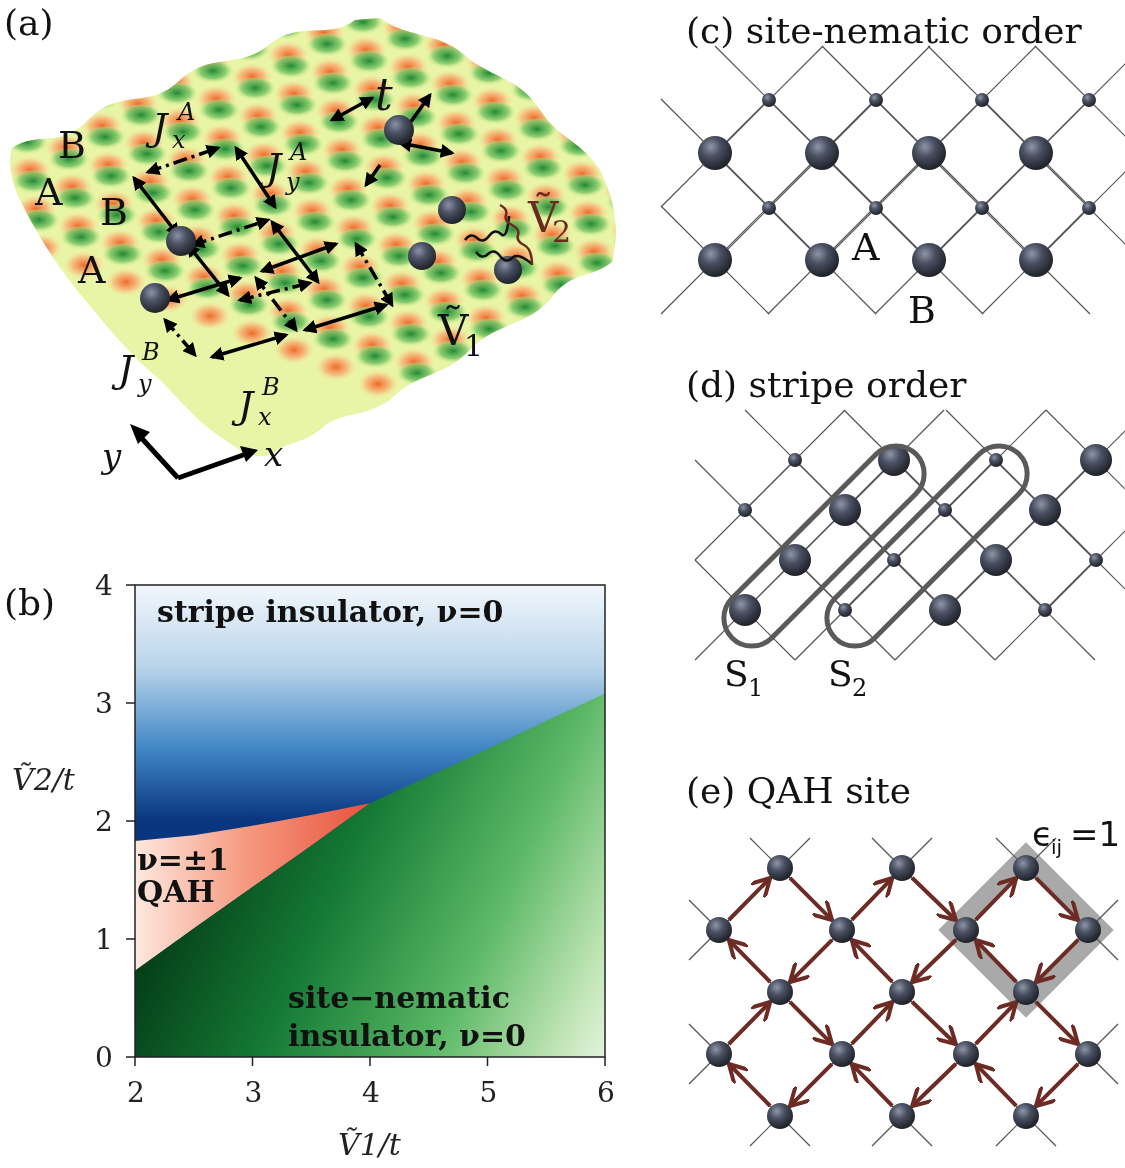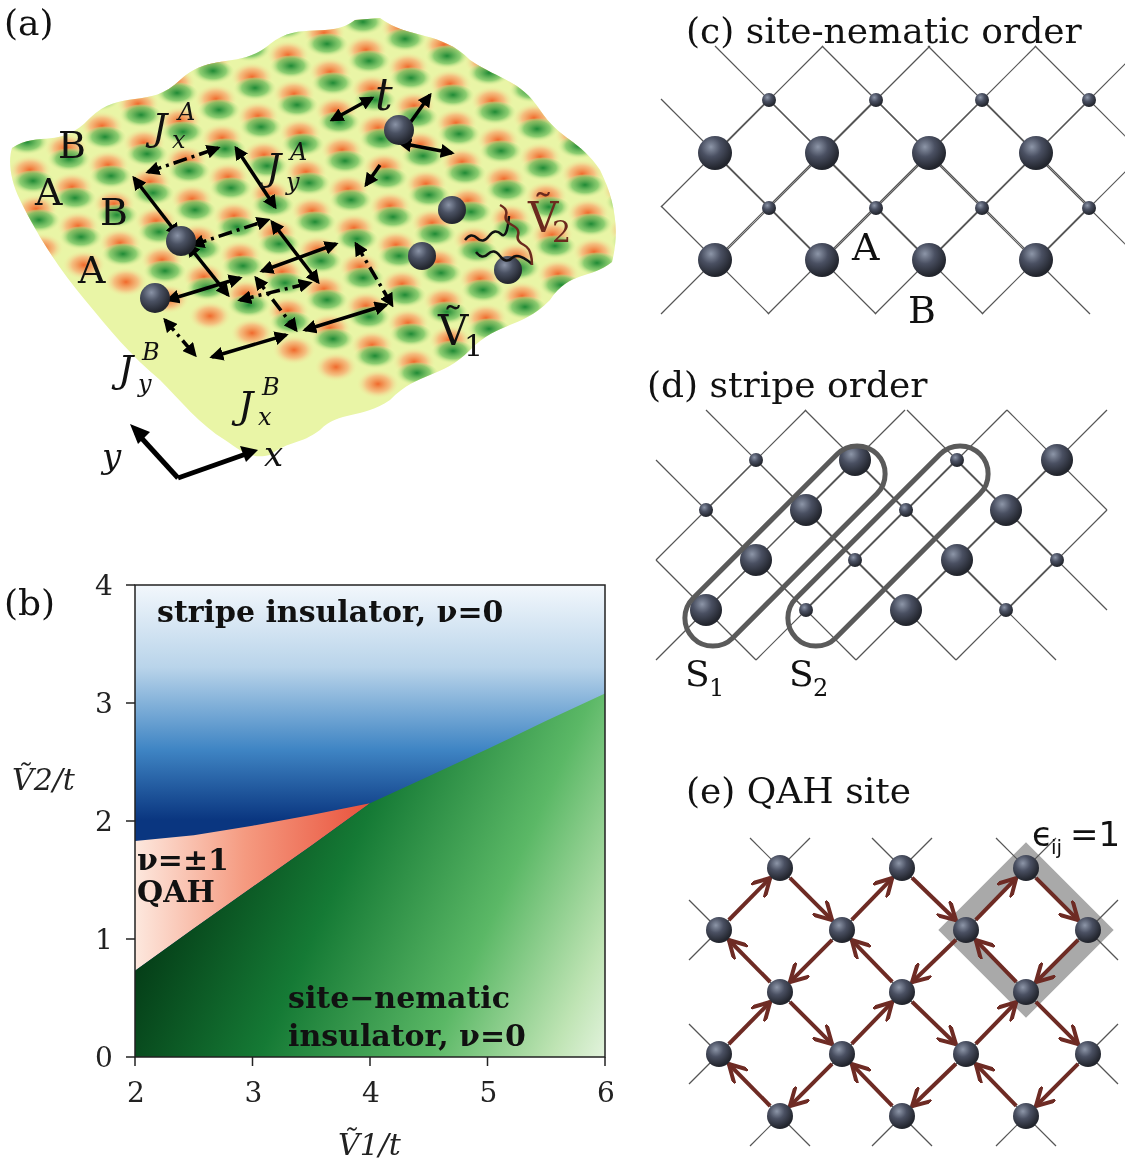--- a/index.html
+++ b/index.html
@@ -572,21 +572,21 @@
   <defs>
         <radialGradient id="sphC" cx="38%" cy="32%" r="65%">
           <stop offset="0%" stop-color="#8d96a8"></stop>
           <stop offset="45%" stop-color="#4a5062"></stop>
           <stop offset="100%" stop-color="#22252d"></stop>
         </radialGradient>
       </defs>
     </svg>
 </div>
 
-<div class="panel" style="left:641px;top:360px;width:445px;height:360px;">
+<div class="panel" style="left:680px;top:360px;width:445px;height:360px;">
   <div class="panel-label" style="left:6px;top:4px;">(d) stripe order</div>
   <svg width="445" height="360" viewBox="0 0 445 360">
     <g id="latticeD">
         <line x1="65" y1="50" x2="165" y2="150" stroke="#555" stroke-width="1.2"></line>
         <line x1="65" y1="150" x2="165" y2="50" stroke="#555" stroke-width="1.2"></line>
         <line x1="164" y1="50" x2="264" y2="150" stroke="#555" stroke-width="1.2"></line>
         <line x1="164" y1="150" x2="264" y2="50" stroke="#555" stroke-width="1.2"></line>
         <line x1="266" y1="50" x2="366" y2="150" stroke="#555" stroke-width="1.2"></line>
         <line x1="266" y1="150" x2="366" y2="50" stroke="#555" stroke-width="1.2"></line>
         <line x1="366" y1="50" x2="466" y2="150" stroke="#555" stroke-width="1.2"></line>

